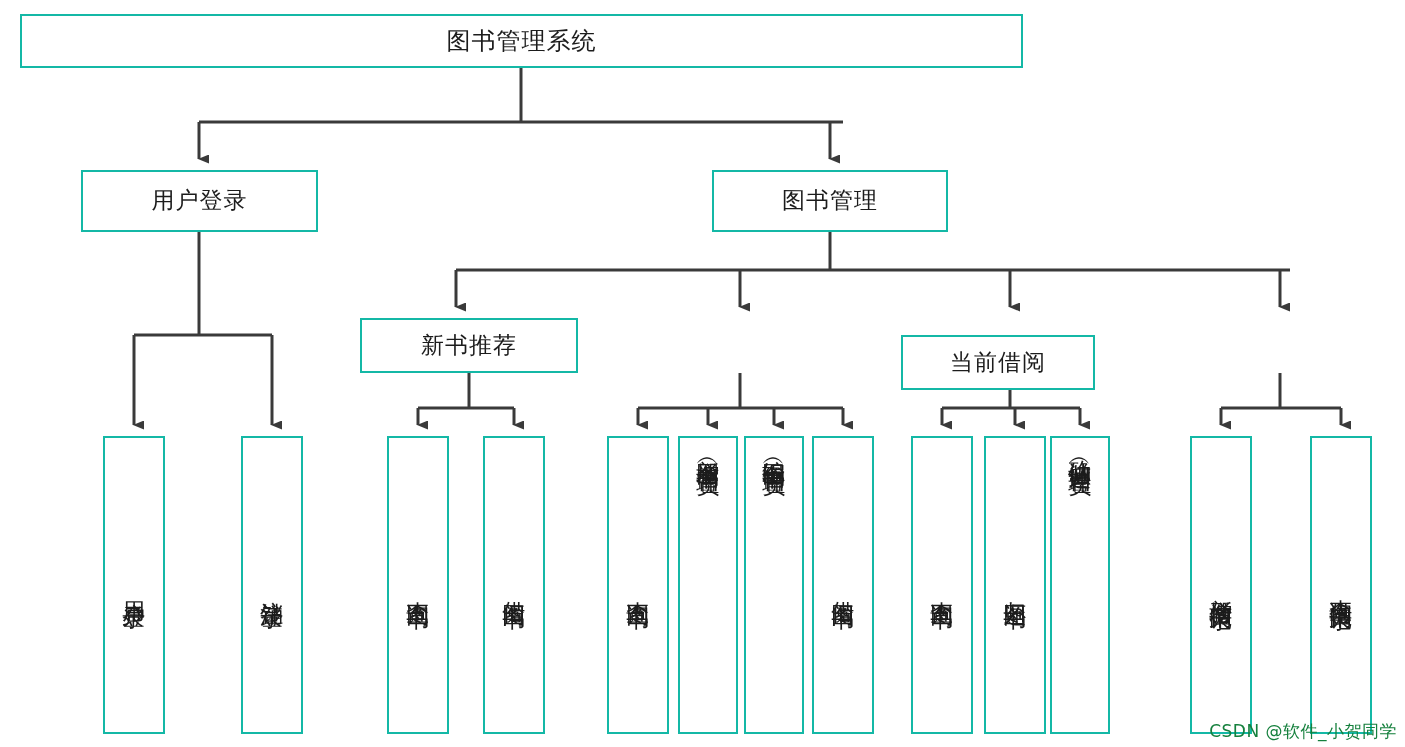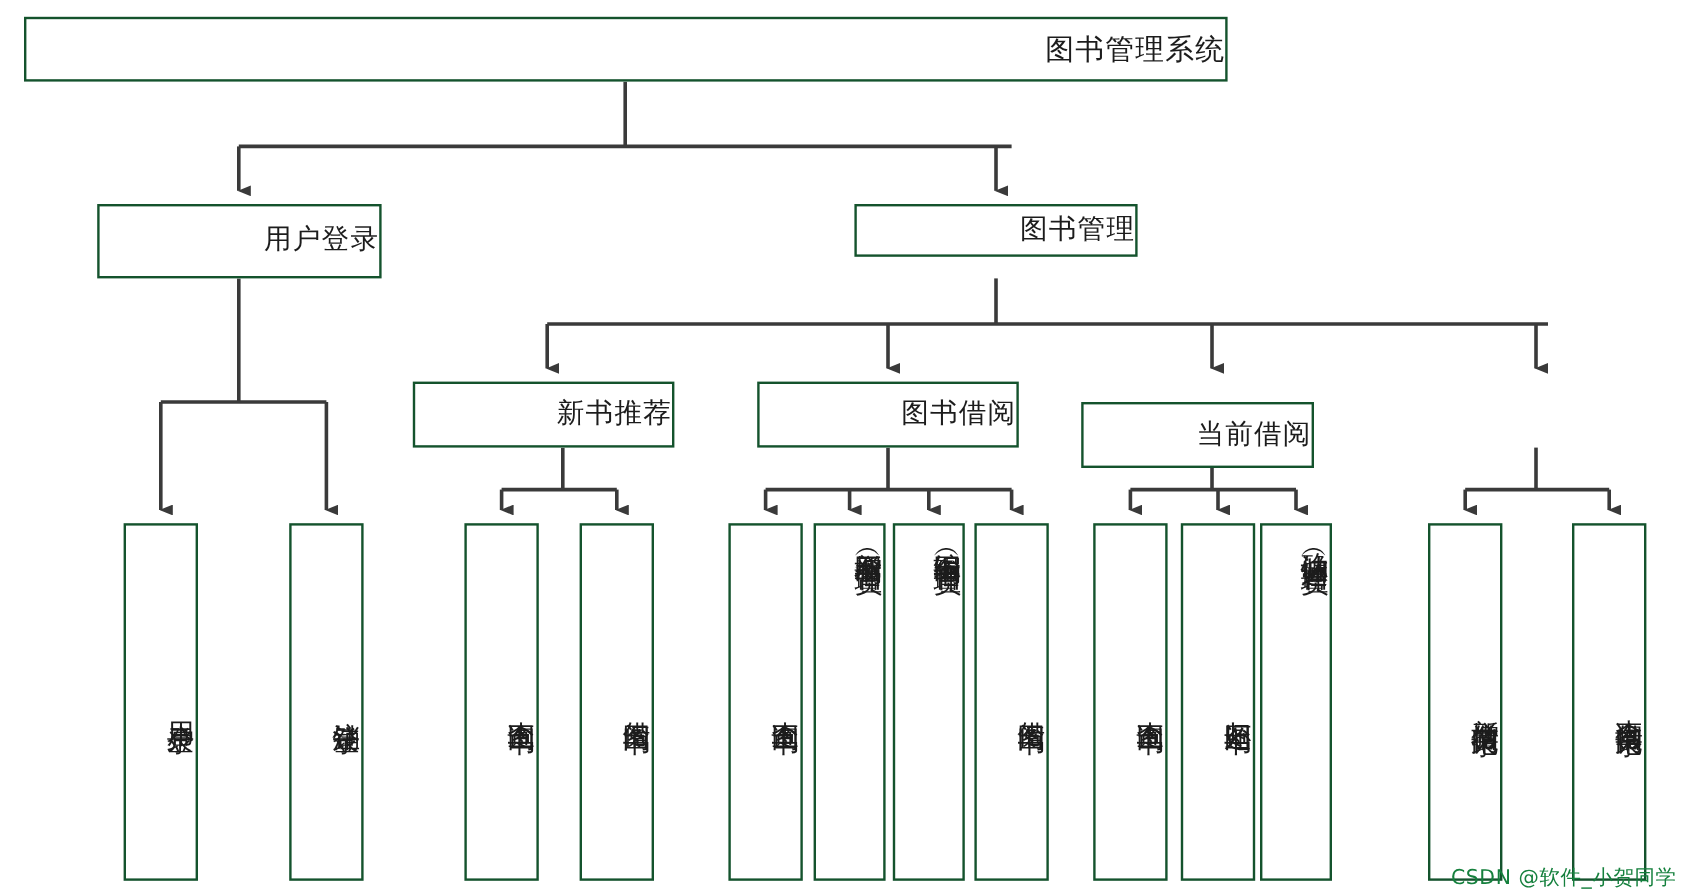--- a/index.html
+++ b/index.html
@@ -22,24 +22,24 @@
     position: absolute;
     left: 0;
     top: 0;
     width: 1405px;
     height: 747px;
   }
   .node {
     position: absolute;
     box-sizing: border-box;
     background: #ffffff;
-    border: 2px solid #14532d;
+    border: 2px solid #14b8a6;
     display: flex;
     align-items: center;
-    justify-content: flex-end;
+    justify-content: center;
     color: #1c1c1c;
     z-index: 3;
   }
   .node-label {
     display: block;
     text-align: center;
     letter-spacing: 1px;
     white-space: nowrap;
   }
   .node.horizontal .node-label {
@@ -133,31 +133,28 @@
   </svg>
 
   <div class="node root horizontal" style="left:20px; top:14px; width:1003px; height:54px;">
     <span class="node-label">图书管理系统</span>
   </div>
 
   <div class="node horizontal" style="left:81px; top:170px; width:237px; height:62px;">
     <span class="node-label">用户登录</span>
   </div>
 
-  <div class="node horizontal" style="left:712px; top:170px; width:236px; height:44px;">
+  <div class="node horizontal" style="left:712px; top:170px; width:236px; height:62px;">
     <span class="node-label">图书管理</span>
   </div>
 
-  <div class="node horizontal" style="left:344px; top:318px; width:218px; height:55px;">
+  <div class="node horizontal" style="left:360px; top:318px; width:218px; height:55px;">
     <span class="node-label">新书推荐</span>
   </div>
 
-  <div class="node horizontal" style="left:631px; top:318px; width:218px; height:55px;">
-    <span class="node-label">图书借阅</span>
-  </div>
 
   <div class="node horizontal" style="left:901px; top:335px; width:194px; height:55px;">
     <span class="node-label">当前借阅</span>
   </div>
 
 
   <div class="node vertical tall-centered" style="left:103px; top:436px; width:62px; height:298px;">
     <span class="node-label">用户登录</span>
   </div>
 

